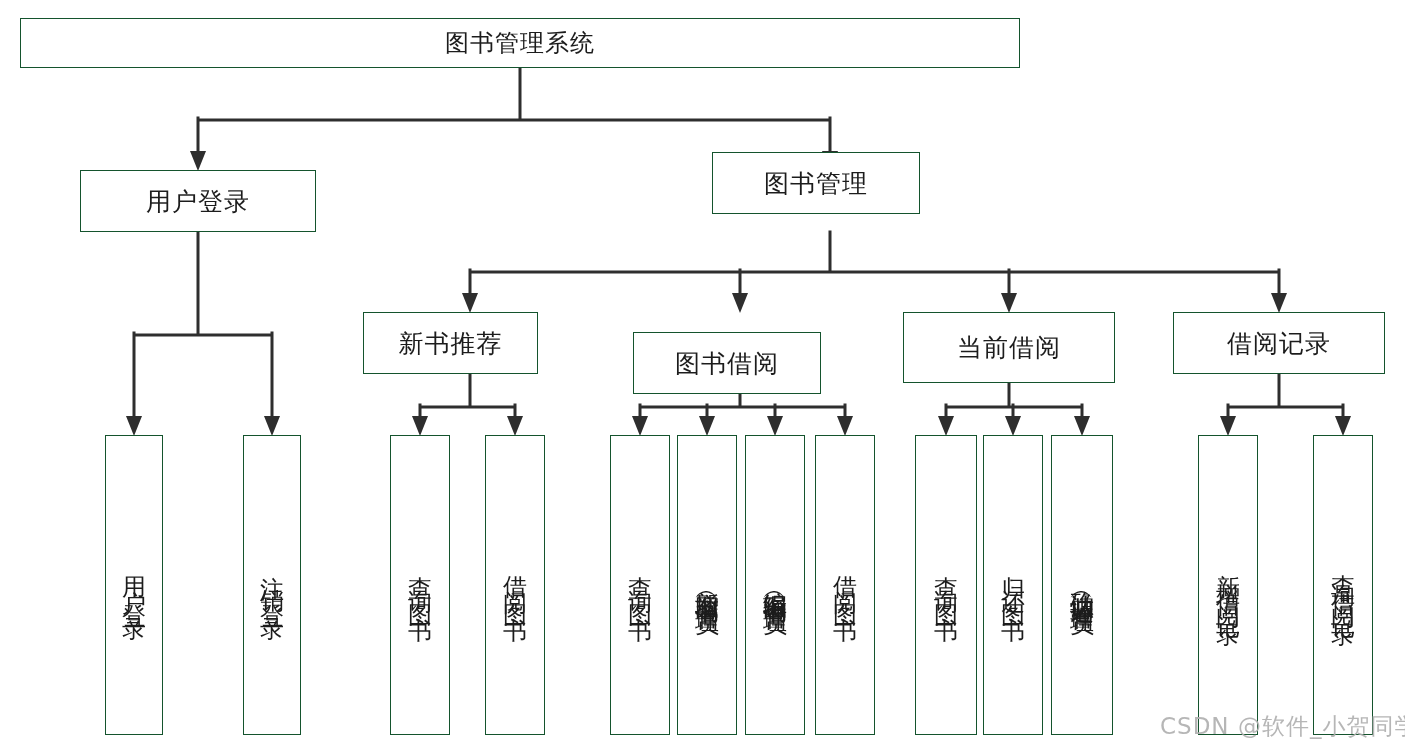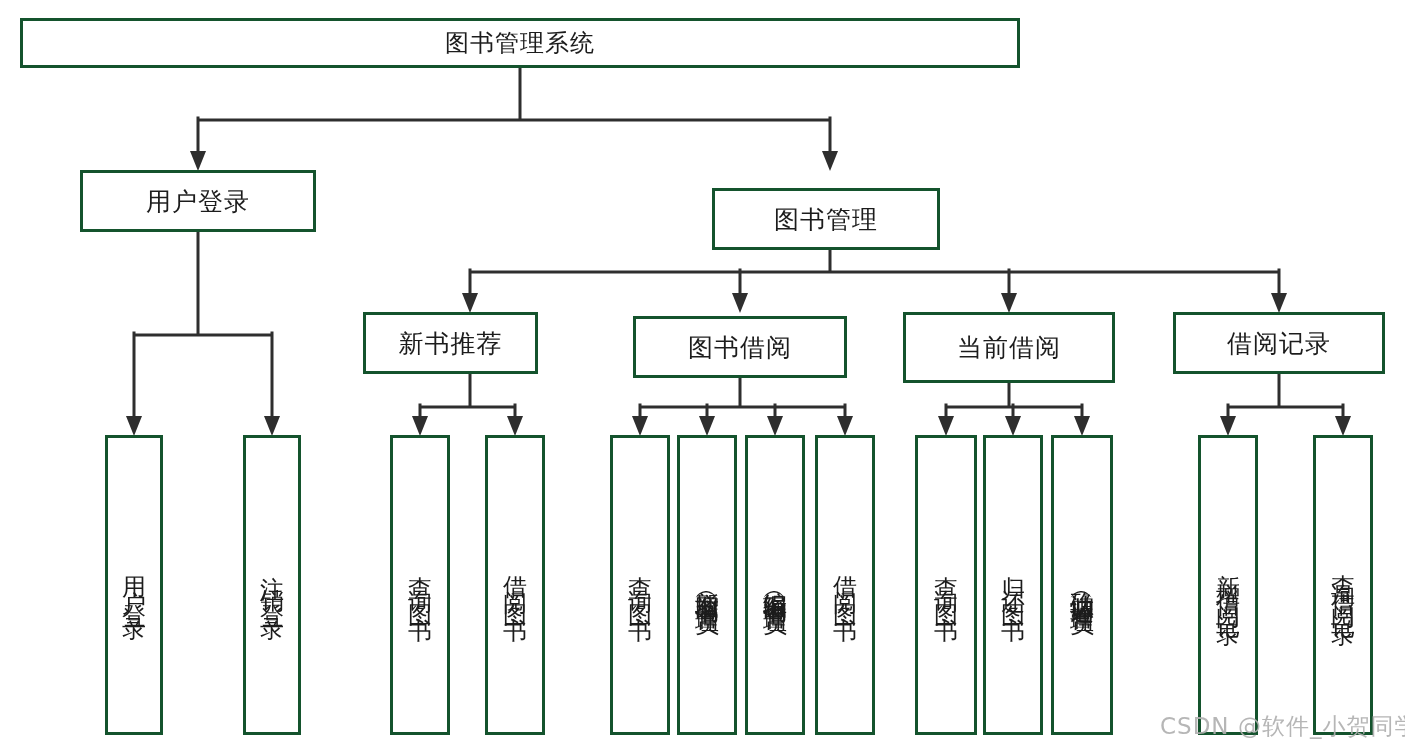--- a/index.html
+++ b/index.html
@@ -3,21 +3,21 @@
 <meta charset="utf-8">
 <style>
   html,body { margin:0; padding:0; background:#ffffff; }
   .canvas {
     position:relative; width:1405px; height:747px; background:#ffffff;
     font-family:"DejaVu Sans","Liberation Sans",sans-serif; overflow:hidden;
   }
   .wires { position:absolute; left:0; top:0; width:1405px; height:747px; z-index:0; }
   .node {
     position:absolute; box-sizing:border-box;
-    border:3px solid #14532d; background:#ffffff;
+    border:1px solid #14532d; background:#ffffff;
     display:flex; align-items:center; justify-content:center;
     color:#1c1c1c; z-index:1;
   }
   .node.h  { font-size:25px; letter-spacing:1px; }
   .node.root { font-size:24px; }
   .leaf span {
     writing-mode:vertical-rl; text-orientation:mixed;
     font-size:24px; color:#1c1c1c; line-height:1;
   }
   .sp-l span { letter-spacing:14px; }
@@ -92,28 +92,28 @@
     </g>
   </svg>
 
   <div class="node h root" style="left:20px;top:18px;width:1000px;height:50px">
     <span>图书管理系统</span>
   </div>
 
   <div class="node h" style="left:80px;top:170px;width:236px;height:62px">
     <span>用户登录</span>
   </div>
-  <div class="node h" style="left:712px;top:188px;width:228px;height:62px">
+  <div class="node h" style="left:712px;top:152px;width:208px;height:62px">
     <span>图书管理</span>
   </div>
 
   <div class="node h" style="left:363px;top:312px;width:175px;height:62px">
     <span>新书推荐</span>
   </div>
-  <div class="node h" style="left:633px;top:316px;width:214px;height:62px">
+  <div class="node h" style="left:633px;top:332px;width:188px;height:62px">
     <span>图书借阅</span>
   </div>
   <div class="node h" style="left:903px;top:312px;width:212px;height:71px">
     <span>当前借阅</span>
   </div>
   <div class="node h" style="left:1173px;top:312px;width:212px;height:62px">
     <span>借阅记录</span>
   </div>
 
   <div class="node leaf sp-l" style="left:105px;top:435px;width:58px;height:300px">

